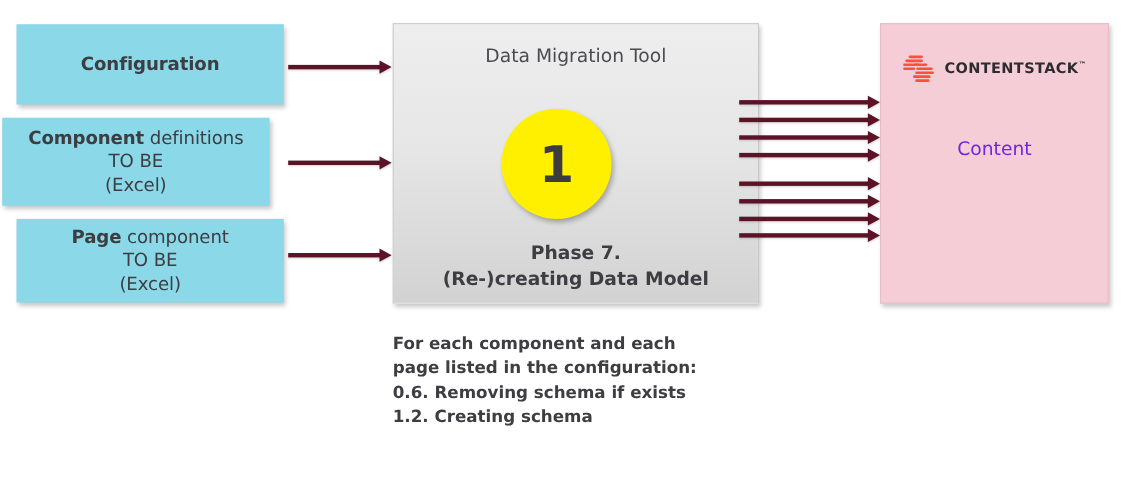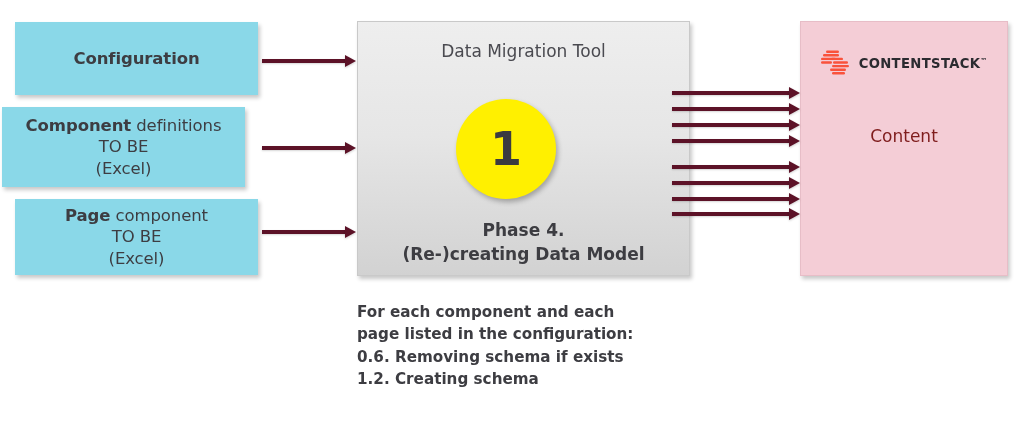--- a/index.html
+++ b/index.html
@@ -125,21 +125,21 @@
     font-size: 7px;
     vertical-align: super;
     letter-spacing: 0;
   }
   .api-label {
     position: absolute;
     left: 0; right: 0;
     top: 102px;
     font-size: 17px;
     line-height: 1.45;
-    color: #7f1d1d;
+    color: #6d28d9;
   }
 
   
   .caption {
     position: absolute;
     font-size: 15.2px;
     font-weight: bold;
     line-height: 1.47;
     color: #3d3d42;
     white-space: pre-line;
@@ -192,21 +192,21 @@
     <div>TO BE</div>
     <div>(Excel)</div>
   </div>
 
   <div class="box box-gray" id="box-migration-tool">
     <div class="tool-title">Data Migration Tool</div>
     <div class="phase-circle">
       <span>1</span>
     </div>
     <div class="tool-caption">
-      <div>Phase 4.</div>
+      <div>Phase 7.</div>
       <div>(Re-)creating Data Model</div>
     </div>
   </div>
 
   <div class="box box-pink" id="box-content-api">
     <div class="cs-logo">
       <svg class="cs-mark" viewBox="0 0 29 26">
         <g fill="#f9523c">
           <rect x="5" y="0.5" width="13" height="2.4" rx="1.2"></rect>
           <rect x="2" y="4.1" width="16" height="2.4" rx="1.2"></rect>

